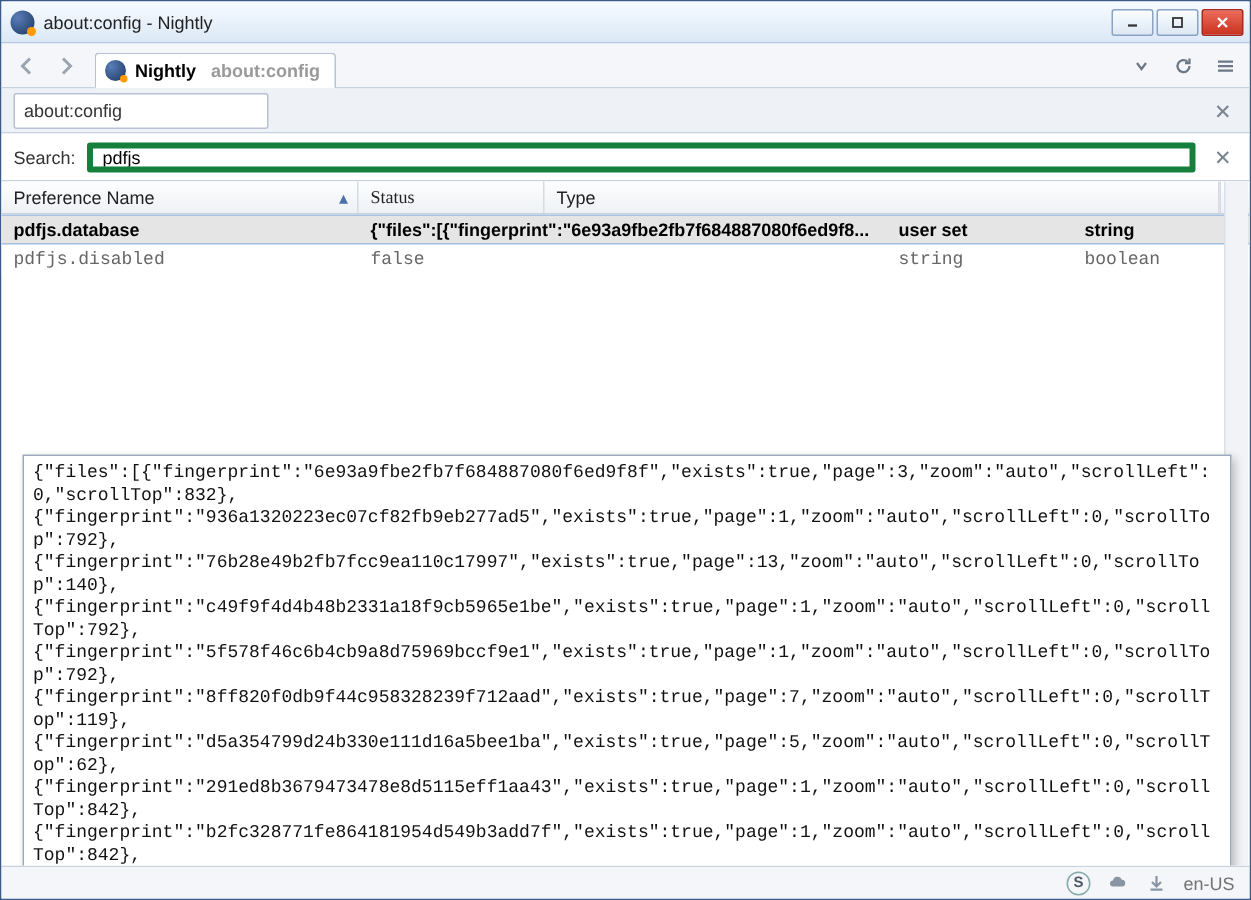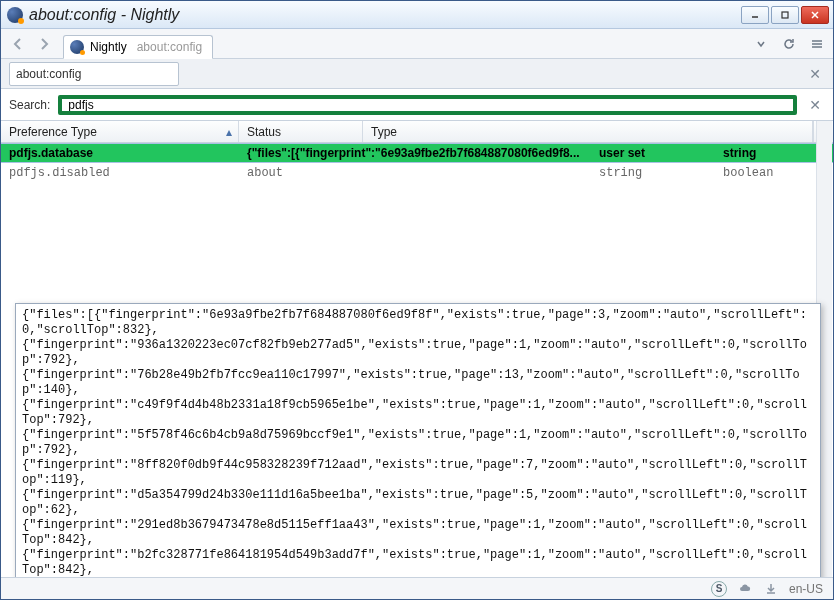--- a/index.html
+++ b/index.html
@@ -5,30 +5,30 @@
   * { box-sizing: border-box; margin: 0; padding: 0; }
   html, body { width: 834px; height: 600px; font-family: "Segoe UI", Tahoma, sans-serif; font-size: 12px; color: #000; background: #5b7aa8; overflow: hidden; }
 
   .window { width: 834px; height: 600px; background: #fff; border: 1px solid #3a5a89; display: flex; flex-direction: column; }
 
   
   .titlebar { height: 28px; background: linear-gradient(to bottom, #f7fbff, #dbe8f6); display: flex; align-items: center; justify-content: space-between; border-bottom: 1px solid #b5c8df; padding: 0 4px 0 6px; }
   .titlebar-left { display: flex; align-items: center; gap: 6px; }
   .app-icon { width: 16px; height: 16px; border-radius: 50%; background: radial-gradient(circle at 30% 30%, #5a7db8, #1a3560); position: relative; }
   .app-icon:after { content:""; position:absolute; width:6px;height:6px; background:#ff9a00; border-radius:50%; right:-1px; bottom:-1px; }
-  .titlebar-text { font-size: 16px; color: #222; font-style: italic; }
+  .titlebar-text { font-size: 12px; color: #222; }
   .winbtns { display: flex; gap: 2px; }
   .winbtn { width: 28px; height: 18px; border: 1px solid #8aa3c2; border-radius: 2px; background: linear-gradient(#fafdff,#dde8f4); display:flex; align-items:center; justify-content:center; cursor:pointer; }
   .winbtn.close { background: linear-gradient(#ee6b5b,#c93320); border-color:#a52a1f; color:#fff; }
   .winbtn svg { width:10px; height:10px; }
 
   
   .navbar { height: 30px; background: #f4f6f9; border-bottom: 1px solid #c8d2de; display:flex; align-items:center; padding: 0 6px; gap:4px; }
   .navarrow { width:22px; height:22px; display:flex; align-items:center; justify-content:center; color:#9aa4b0; border-radius:3px; }
-  .tabstrip { display:flex; align-items:flex-end; margin-left:4px; }
+  .tabstrip { display:flex; align-items:flex-end; margin-left:4px;font-weight:bold; }
   .tab { height:24px; border:1px solid #b7c3d1; border-bottom:1px solid #fff; background:#fff; border-radius:3px 3px 0 0; display:flex; align-items:center; padding:0 10px 0 6px; gap:6px; position:relative; top:3px; }
   .tab .favicon { width:14px;height:14px;border-radius:50%; background: radial-gradient(circle at 30% 30%, #5a7db8, #1a3560); position:relative;}
   .tab .favicon:after{content:"";position:absolute;width:5px;height:5px;background:#ff9a00;border-radius:50%;right:-1px;bottom:-1px;}
   .nav-right { margin-left:auto; display:flex; align-items:center; gap:8px; color:#6d7886;}
   .nav-right .iconbtn { width:20px;height:20px; display:flex; align-items:center; justify-content:center; cursor:pointer;}
 
   
   .urlrow { height: 30px; background: #eef1f5; border-bottom:1px solid #c8d2de; display:flex; align-items:center; padding:3px 8px; }
   .urlbox { flex:0 0 170px; height:24px; background:#fff; border:1px solid #b7c3d1; border-radius:2px; display:flex; align-items:center; padding:0 6px; font-size:12px; color:#333;}
   .urlclose { margin-left:auto; color:#7a8592; cursor:pointer; padding:0 4px; font-size:14px;}
@@ -37,34 +37,34 @@
   .searchrow { height:32px; display:flex; align-items:center; padding:3px 8px; gap:8px; background:#fff; border-bottom:1px solid #c8d2de;}
   .searchrow label { color:#333; }
   .searchbox { flex:1; height:20px; border:4px solid #15803d; border-radius:2px; padding:0 6px; font-size:12px; }
   .searchclear { color:#7a8592; cursor:pointer; font-size:14px; padding:0 4px;}
 
   
   .colhdr { height:22px; background: linear-gradient(#fdfefe,#eef1f5); border-bottom:1px solid #c8d2de; display:flex; align-items:stretch; }
   .colhdr .col { border-right:1px solid #d4dbe4; display:flex; align-items:center; padding:0 8px; font-size:12px; color:#222; position:relative;}
   .col.name { width: 238px; }
   .col.value { width: 352px; }
-  .col.status { width: 124px; }
+  .col.status { width: 124px; font-family: Liberation Serif, serif; }
   .col.type { flex:1; }
   .colhdr .sort { position:absolute; right:6px; color:#4a72aa; }
   .colhdr .picker { width:20px; border-left:1px solid #d4dbe4; display:flex; align-items:center; justify-content:center; cursor:pointer; color:#555;}
 
   
   .rows { background:#fff; }
   .row { display:flex; height:20px; align-items:center; font-size:12px; }
   .row .c { padding:0 8px; overflow:hidden; white-space:nowrap; text-overflow:ellipsis; }
   .row .c.name { width:238px; }
   .row .c.value { width:352px; }
   .row .c.status { width:124px; }
   .row .c.type { flex:1; }
-  .row.sel { background:#22c55e; font-weight:bold; border-top:1px solid #a8c2e4; border-bottom:1px solid #a8c2e4; }
+  .row.sel { background:#e5e5e5; font-weight:bold; border-top:1px solid #a8c2e4; border-bottom:1px solid #a8c2e4; }
   .row.faded { color:#666;font-family:Liberation Mono, monospace; }
 
   
   .tooltip { position:absolute; left:14px; top:182px; width:806px; background:#fff; border:1px solid #9aa9bc; box-shadow: 2px 2px 6px rgba(0,0,0,0.25); padding:4px 6px; font-family: Consolas, "Courier New", monospace; font-size:12px; line-height:15px; color:#111; white-space:pre-wrap; word-break:break-all; }
 
   
   .content { flex:1; position:relative; background:#fff; overflow:hidden; }
 
   
   .statusbar { height:22px; background:#f4f6f9; border-top:1px solid #c8d2de; display:flex; align-items:center; justify-content:flex-end; gap:10px; padding:0 10px; color:#4d5866; font-size:12px;}
@@ -153,21 +153,21 @@
   <div class="searchrow">
     <label>Search:</label>
     <input class="searchbox" value="pdfjs" style="">
     <div class="searchclear">✕</div>
   </div>
 
   <div class="content">
 
     <div class="colhdr">
       <div class="col name">
-        <span>Preference Type</span>
+        <span>Preference Name</span>
         <span class="sort">▴</span>
       </div>
       <div class="col status">
           <span>Status</span>
         </div>
       <div class="col type">
           <span>Type</span>
         </div>
       <div class="picker">
           <svg width="10" height="10" viewBox="0 0 10 10">
@@ -179,21 +179,21 @@
 
     <div class="rows">
       <div class="row sel">
         <div class="c name">pdfjs.database</div>
         <div class="c value">{"files":[{"fingerprint":"6e93a9fbe2fb7f684887080f6ed9f8...</div>
         <div class="c status">user set</div>
         <div class="c type">string</div>
       </div>
       <div class="row faded">
         <div class="c name">pdfjs.disabled</div>
-        <div class="c value">about</div>
+        <div class="c value">false</div>
         <div class="c status">string</div>
         <div class="c type">boolean</div>
       </div>
     </div>
 
     <div class="scrollbar-v"></div>
 
     <div class="tooltip">{"files":[{"fingerprint":"6e93a9fbe2fb7f684887080f6ed9f8f","exists":true,"page":3,"zoom":"auto","scrollLeft":0,"scrollTop":832},
 {"fingerprint":"936a1320223ec07cf82fb9eb277ad5","exists":true,"page":1,"zoom":"auto","scrollLeft":0,"scrollTop":792},
 {"fingerprint":"76b28e49b2fb7fcc9ea110c17997","exists":true,"page":13,"zoom":"auto","scrollLeft":0,"scrollTop":140},

